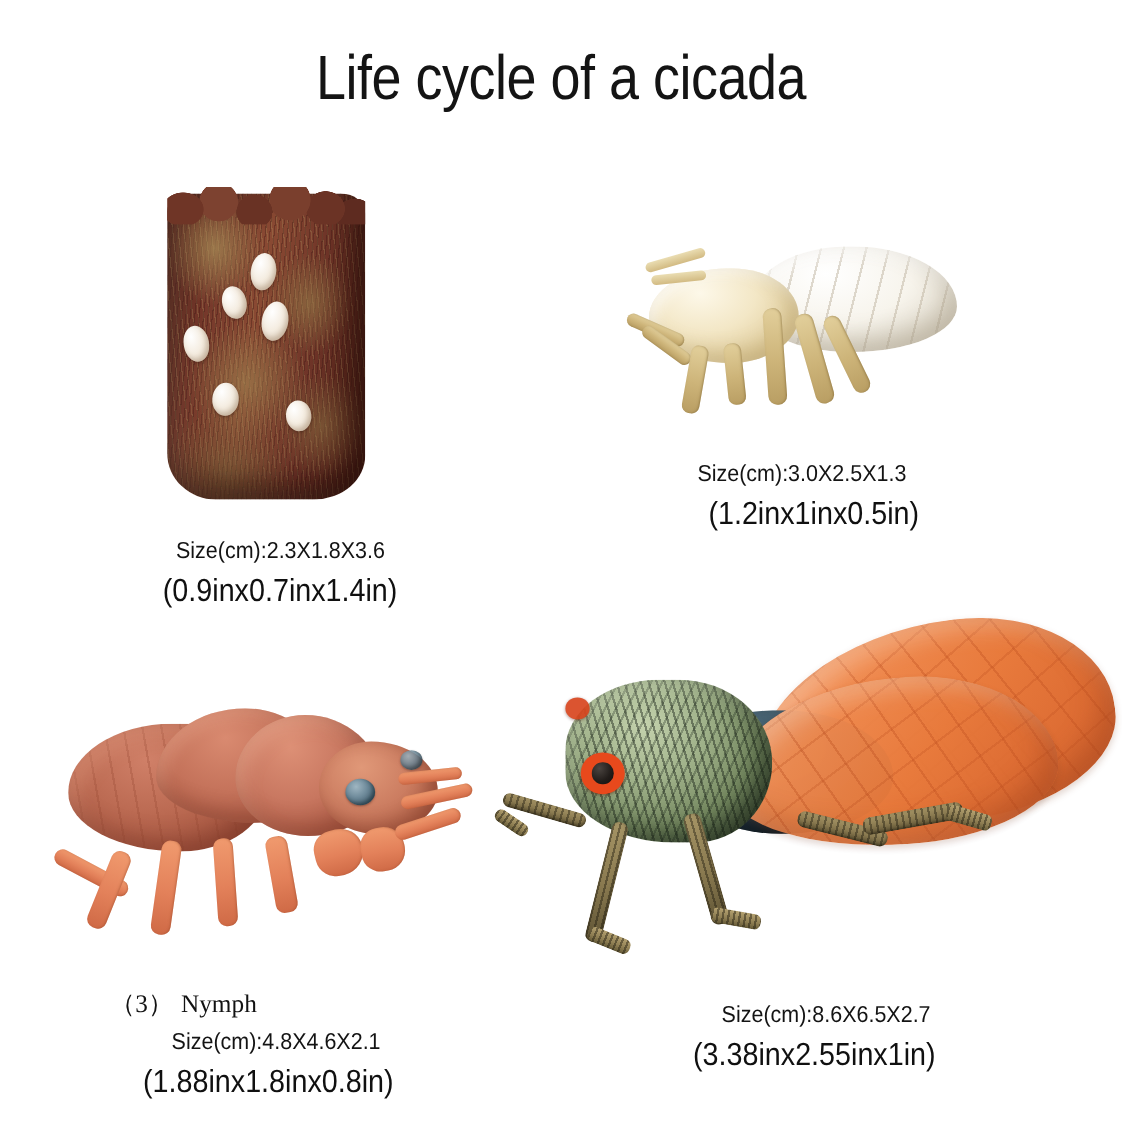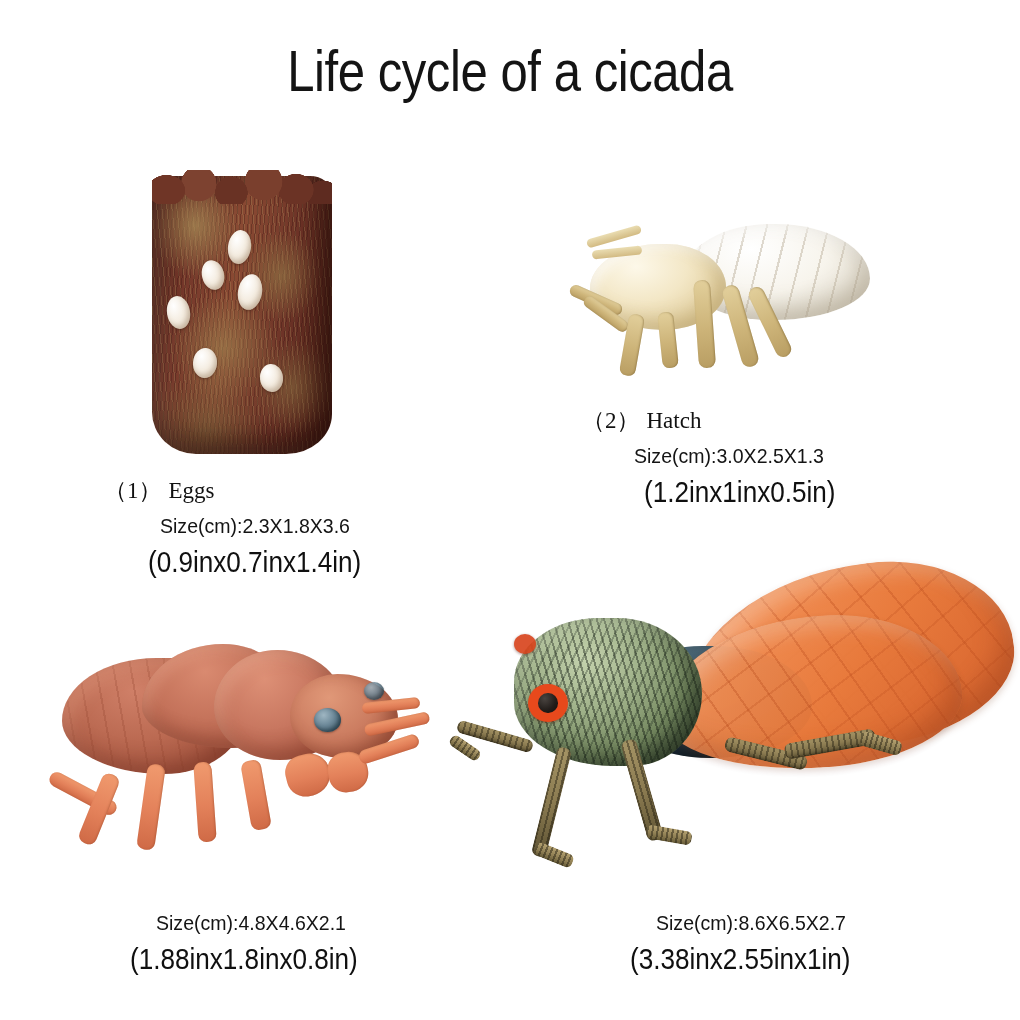--- a/index.html
+++ b/index.html
@@ -301,21 +301,20 @@
     <div class="bark-top"></div>
     <div class="egg" id="egg1"></div>
     <div class="egg" id="egg2"></div>
     <div class="egg" id="egg3"></div>
     <div class="egg" id="egg4"></div>
     <div class="egg" id="egg5"></div>
     <div class="egg" id="egg6"></div>
   </div>
 
   <div class="caption" style="left:104px; top:478px;">
-    <div class="cap-name"><span class="num">（1）</span><span class="word">Eggs</span></div>
     <div class="cap-size" style="margin-left:56px; margin-top:11px;">Size(cm):2.3X1.8X3.6</div>
     <div class="cap-in" style="margin-left:44px; margin-top:9px;">(0.9inx0.7inx1.4in)</div>
   </div>
 </div>
 
 <div class="stage">
 
   <div class="photo" id="hatch-photo">
     <div class="grub-abdomen"></div>
     <div class="grub-thorax"></div>
@@ -326,21 +325,20 @@
     <div class="grub-leg" style="left:2px;   top:76px;  width:56px; height:12px; transform:rotate(24deg);"></div>
     <div class="grub-leg" style="left:14px;  top:90px;  width:52px; height:12px; transform:rotate(36deg);"></div>
     <div class="grub-leg" style="left:58px;  top:96px;  width:16px; height:62px; transform:rotate(10deg); border-radius:7px;"></div>
     <div class="grub-leg" style="left:94px;  top:94px;  width:16px; height:56px; transform:rotate(-6deg); border-radius:7px;"></div>
     <div class="grub-leg" style="left:130px; top:62px;  width:17px; height:88px; transform:rotate(-4deg); border-radius:8px;"></div>
     <div class="grub-leg" style="left:166px; top:66px;  width:17px; height:84px; transform:rotate(-16deg); border-radius:8px;"></div>
     <div class="grub-leg" style="left:196px; top:66px;  width:16px; height:76px; transform:rotate(-26deg); border-radius:8px;"></div>
   </div>
 
   <div class="caption" style="left:582px; top:408px;">
-    <div class="cap-name"><span class="num">（2）</span><span class="word">Hatch</span></div>
     <div class="cap-size" style="margin-left:52px; margin-top:11px;">Size(cm):3.0X2.5X1.3</div>
     <div class="cap-in" style="margin-left:62px; margin-top:9px;">(1.2inx1inx0.5in)</div>
   </div>
 </div>
 
 <div class="stage">
 
   <div class="photo" id="nymph-photo">
     <div class="ny-abdomen"></div>
     <div class="ny-wingpad"></div>
@@ -356,20 +354,21 @@
     <div class="ny-leg" style="left:150px; top:126px; width:18px; height:80px; transform:rotate(-4deg);"></div>
     <div class="ny-leg" style="left:200px; top:124px; width:20px; height:70px; transform:rotate(-10deg);"></div>
     <div class="ny-leg" style="left:240px; top:118px; width:44px; height:42px; transform:rotate(-14deg); border-radius:40% 46% 50% 44%;"></div>
     <div class="ny-leg" style="left:282px; top:116px; width:40px; height:40px; transform:rotate(-10deg); border-radius:42% 48% 46% 44%;"></div>
     <div class="ny-leg" style="left:312px; top:106px; width:62px; height:14px; transform:rotate(-18deg);"></div>
     <div class="ny-leg" style="left:318px; top:82px;  width:66px; height:12px; transform:rotate(-12deg);"></div>
     <div class="ny-leg" style="left:316px; top:64px;  width:58px; height:11px; transform:rotate(-6deg);"></div>
   </div>
 
   <div class="caption" style="left:100px; top:900px;">
+    <div class="cap-name"><span class="num">（3）</span><span class="word">Nymph</span></div>
     <div class="cap-size" style="margin-left:56px; margin-top:11px;">Size(cm):4.8X4.6X2.1</div>
     <div class="cap-in" style="margin-left:30px; margin-top:9px;">(1.88inx1.8inx0.8in)</div>
   </div>
 </div>
 
 <div class="stage">
 
   <div class="photo" id="cicada-photo">
     <div class="ci-wing" id="ci-wing-back"></div>
     <div class="ci-thorax"></div>

